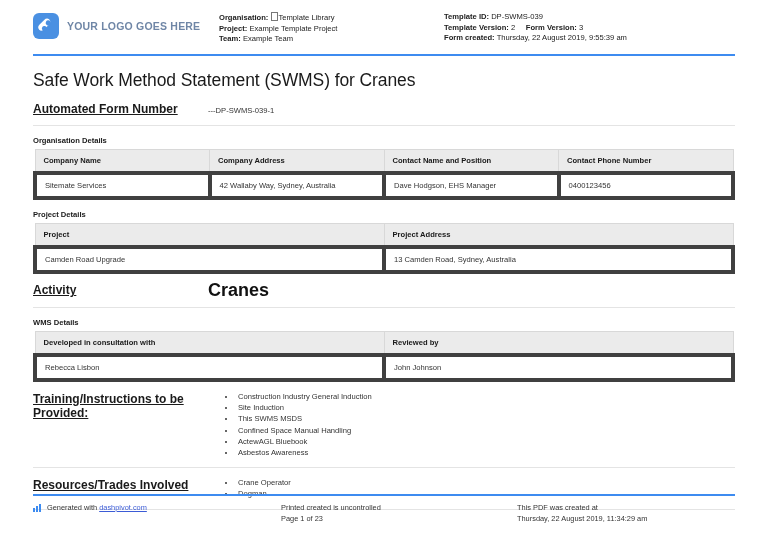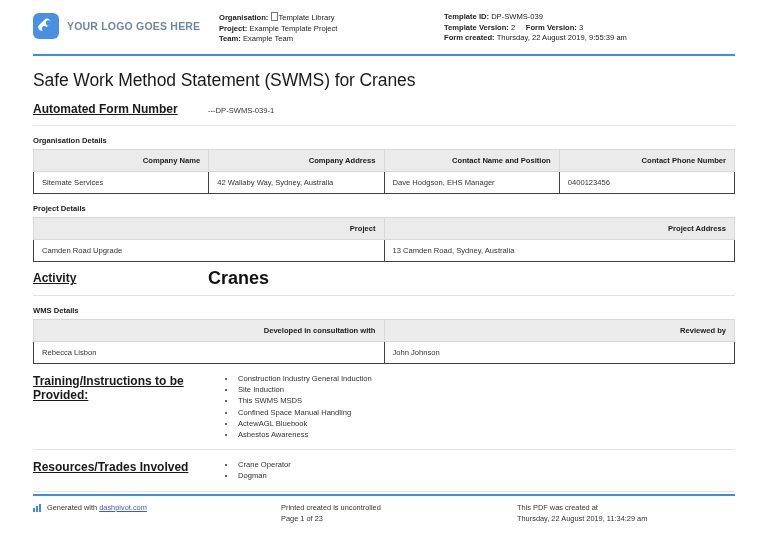--- a/index.html
+++ b/index.html
@@ -127,27 +127,27 @@
   table.grid {
     width: 100%;
     border-collapse: collapse;
     table-layout: fixed;
   }
   table.grid th {
     background: #ebebeb;
     border: 1px solid #d8d8d8;
     font-size: 7.6px;
     font-weight: bold;
-    text-align: right;
+    text-align: left;
     padding: 6px 8px;
     color: #1a1a1a;
   }
   table.grid td {
     background: #ffffff;
-    border: 1px solid #404040;
+    border: 4px solid #404040;
     font-size: 7.6px;
     padding: 6px 8px;
     color: #333;
   }
 
   
   .bullet-row {
     display: flex;
     align-items: flex-start;
     padding: 9px 0 9px 0;

